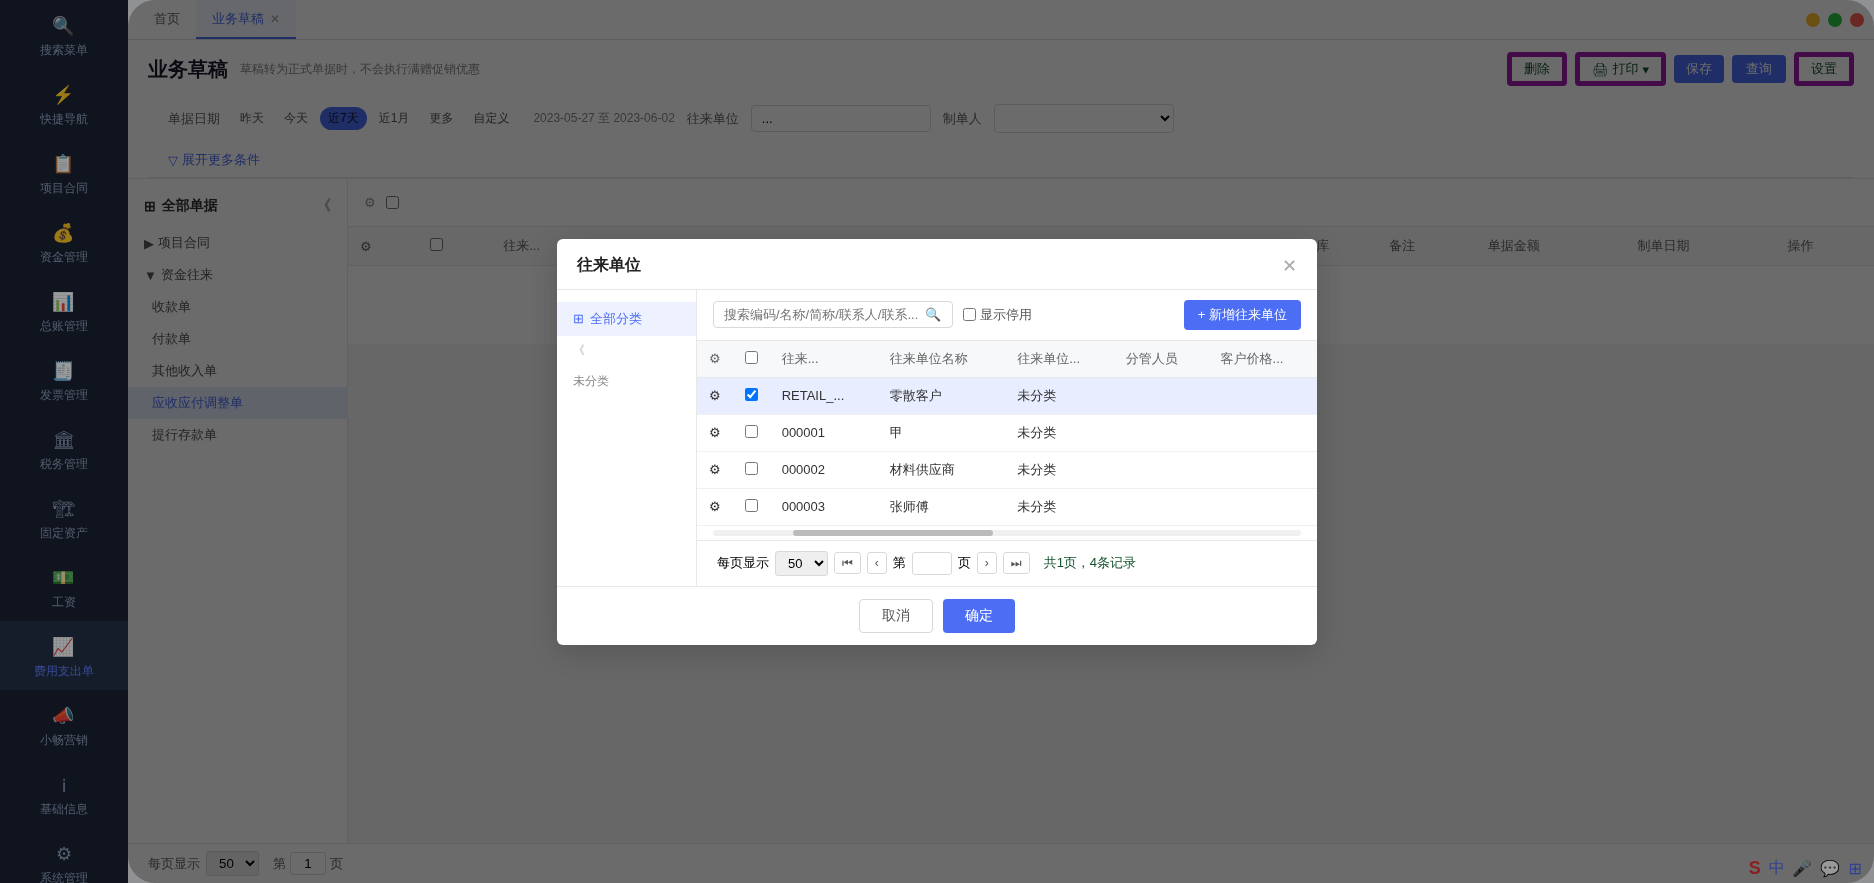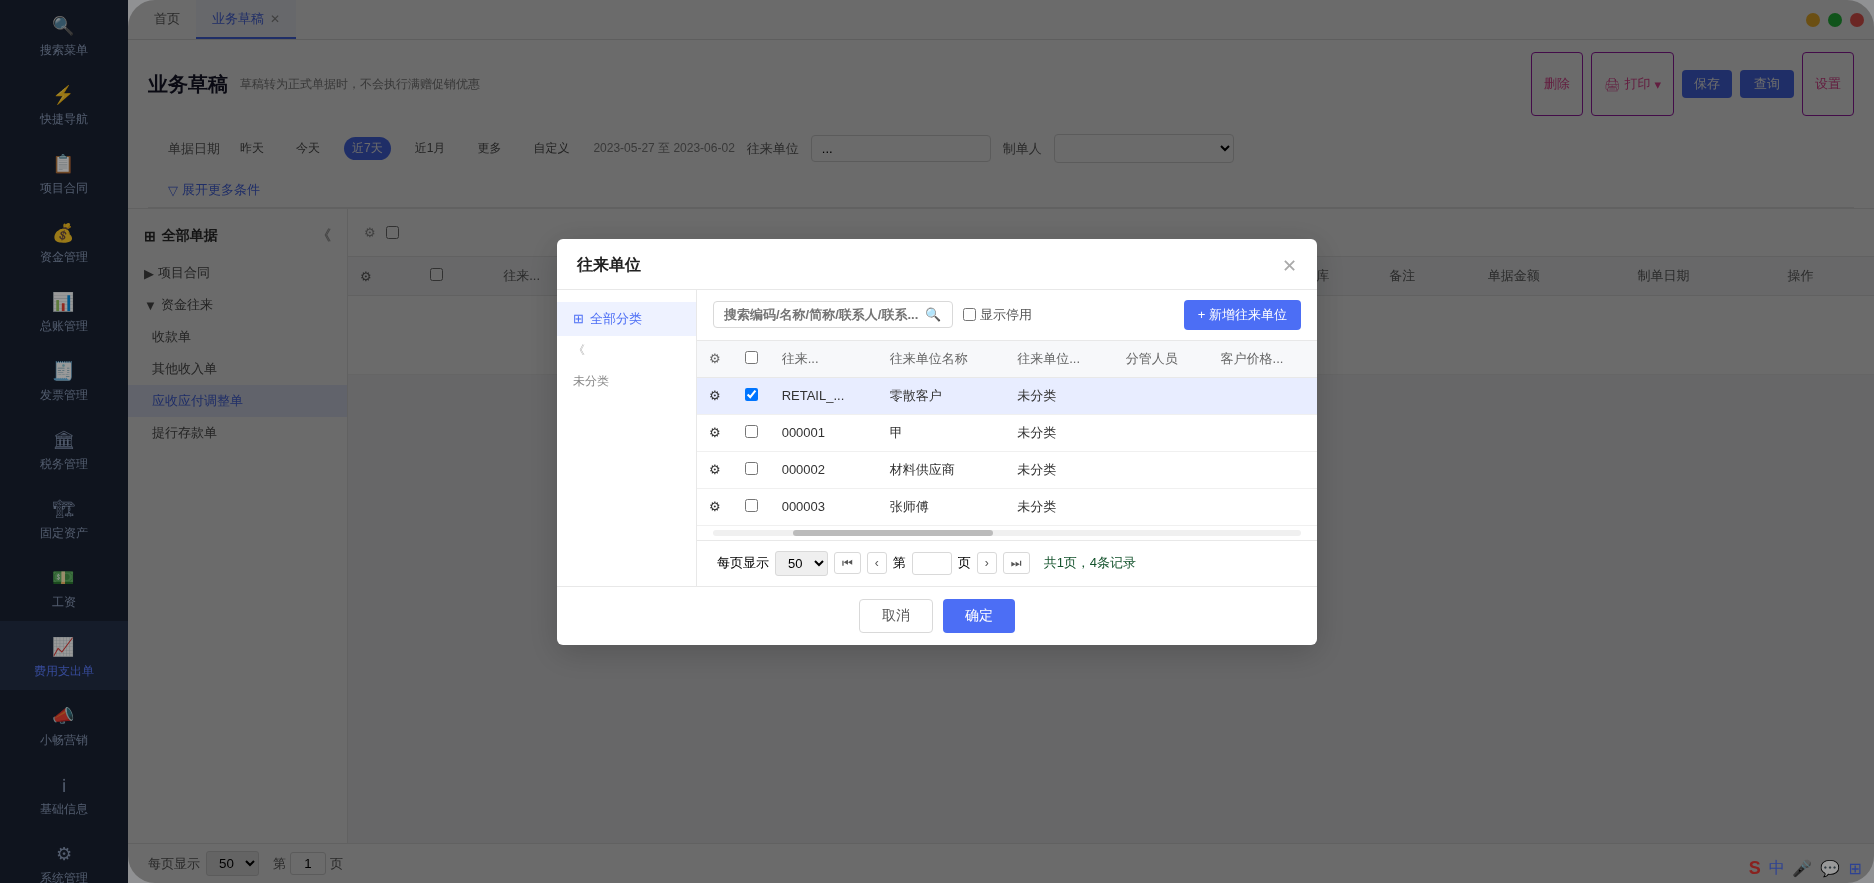--- a/index.html
+++ b/index.html
@@ -87,22 +87,22 @@
       align-items: center;
       gap: 12px;
       margin-bottom: 8px;
     }
     .page-title { font-size: 20px; font-weight: bold; color: #1a1a2e; }
     .page-subtitle { font-size: 12px; color: #888; }
     .header-actions {
       display: flex; gap: 8px; margin-left: auto; align-items: center;
     }
     .btn-ghost {
-      border: 1px solid #a21caf; background: #fff; padding: 22px 12px;
-      border-radius: 4px; font-size: 13px; cursor: pointer; color: #ec4899;
+      border: 5px solid #a21caf; background: #fff; padding: 3px 12px;
+      border-radius: 4px; font-size: 13px; cursor: pointer; color: #14532d;
       display: flex; align-items: center; gap: 4px;
     }
     .btn-primary {
       background: #4c6ef5; color: #fff; border: none; padding: 5px 14px;
       border-radius: 4px; font-size: 13px; cursor: pointer;
     }
     .btn-save {
       background: #4c6ef5; color: #fff; border: none; padding: 5px 12px;
       border-radius: 4px; font-size: 13px; cursor: pointer;
     }
@@ -110,26 +110,26 @@
     
     .filter-row {
       display: flex;
       align-items: center;
       gap: 12px;
       padding: 10px 20px;
       background: #fff;
       flex-shrink: 0;
     }
     .filter-label { font-size: 13px; color: #666; white-space: nowrap; }
-    .date-btns { display: flex; gap: 16px; align-items: center; }
+    .date-btns { display: flex; gap: 4px; align-items: center; }
     .date-btn {
       padding: 3px 8px; border-radius: 3px; border: none; background: transparent;
       font-size: 12px; cursor: pointer; color: #555;
     }
-    .date-btn.active { background: #4c6ef5; color: #ffffff; border-radius: 12px; }
+    .date-btn.active { background: #4c6ef5; color: #0f172a; border-radius: 12px; }
     .date-range { font-size: 12px; color: #888; margin-left: 4px; }
     .filter-input {
       border: 1px solid #d9d9d9; border-radius: 4px; padding: 5px 10px;
       font-size: 13px; width: 180px;
     }
     .filter-select {
       border: 1px solid #d9d9d9; border-radius: 4px; padding: 5px 10px;
       font-size: 13px; width: 180px; background: #fff;
     }
     .more-filters {
@@ -221,21 +221,21 @@
     .modal-content { flex: 1; display: flex; flex-direction: column; overflow: hidden; }
     .modal-toolbar {
       display: flex; align-items: center; gap: 10px;
       padding: 10px 16px; border-bottom: 1px solid #e8e8e8;
     }
     .search-box {
       border: 1px solid #d9d9d9; border-radius: 4px; padding: 5px 10px;
       font-size: 13px; width: 240px; display: flex; align-items: center; gap: 6px;
     }
     .search-input {
-      border: none; outline: none; font-size: 13px; flex: 1; font-weight: bold;
+      border: none; outline: none; font-size: 13px; flex: 1;
     }
     .checkbox-label { display: flex; align-items: center; gap: 4px; font-size: 13px; color: #555; cursor: pointer; }
     .btn-add-partner {
       margin-left: auto;
       background: #4c6ef5; color: #fff; border: none;
       padding: 6px 14px; border-radius: 4px; font-size: 13px; cursor: pointer;
       white-space: nowrap;
     }
     .modal-table { width: 100%; border-collapse: collapse; font-size: 13px; }
     .modal-table th {
@@ -420,20 +420,21 @@
       <div class="nav-section">
         <div class="nav-parent">
           <span>▶</span>
           <span>项目合同</span>
         </div>
         <div class="nav-parent">
           <span>▼</span>
           <span>资金往来</span>
         </div>
         <div class="nav-item">收款单</div>
+        <div class="nav-item">付款单</div>
         <div class="nav-item">其他收入单</div>
         <div class="nav-item active">应收应付调整单</div>
         <div class="nav-item">提行存款单</div>
       </div>
     </div>
 
     <div class="right-content">
       <div style="padding: 16px; background: #fff; border-bottom: 1px solid #e8e8e8; display: flex; align-items: center; gap: 10px;">
         <span style="font-size: 13px; color: #999;">⚙</span>
         <input type="checkbox" style="">

